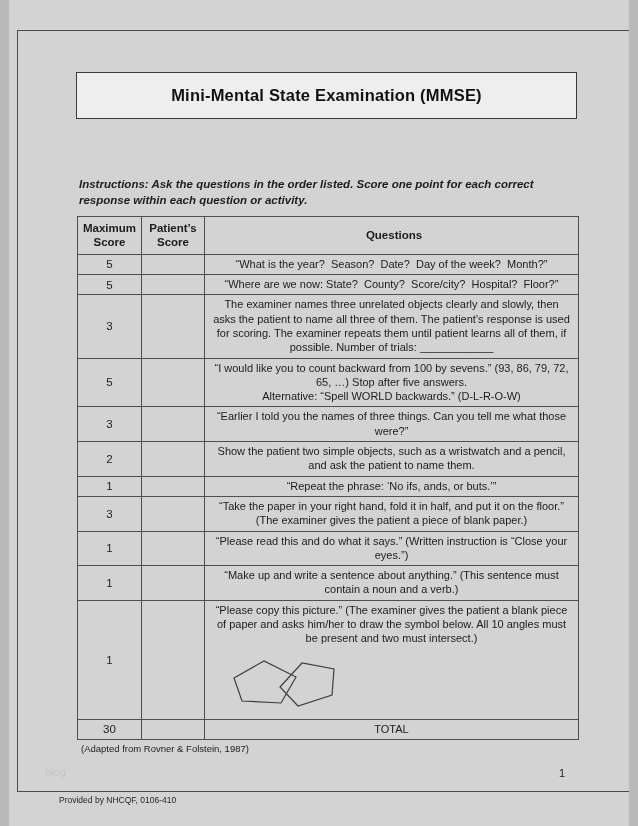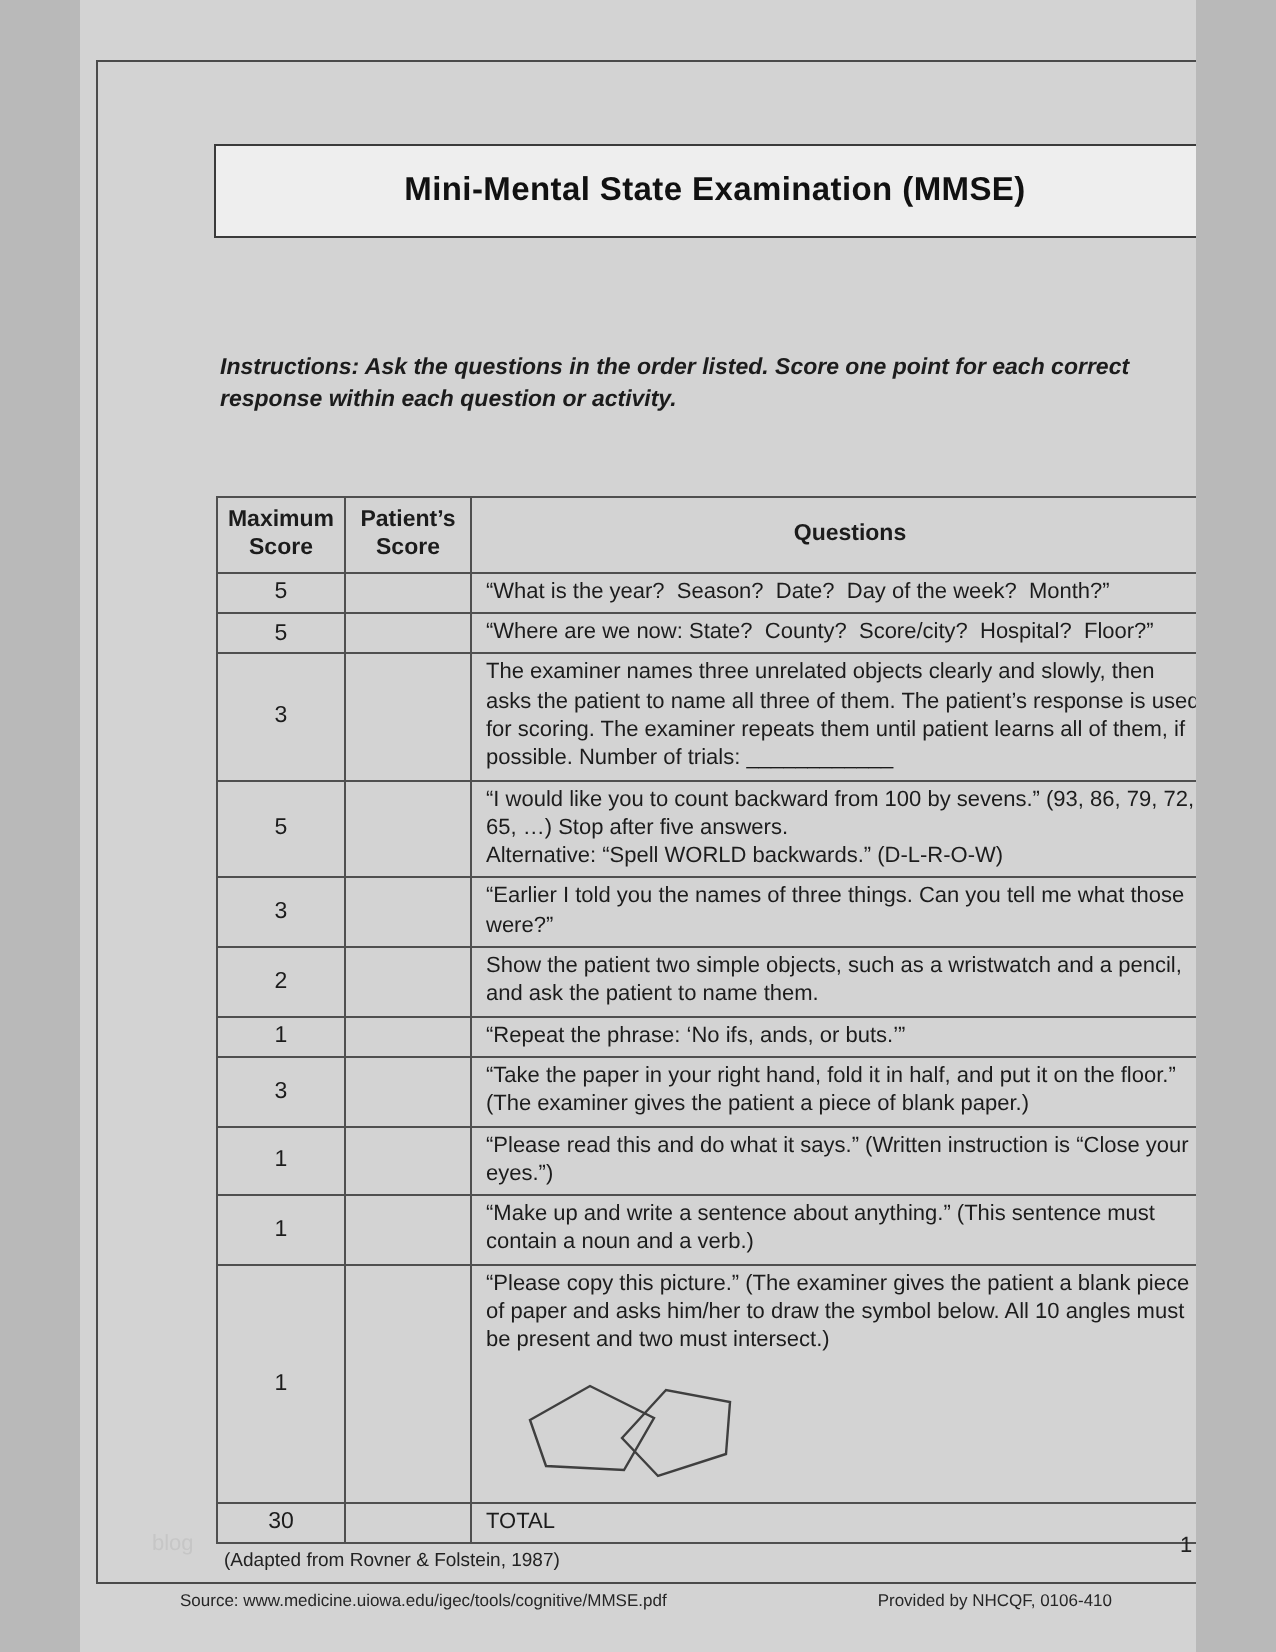--- a/index.html
+++ b/index.html
@@ -1,19 +1,19 @@
 <!DOCTYPE html>
 <html><head>
 <meta charset="utf-8">
 <style>
   * { margin:0; padding:0; box-sizing:border-box; }
   html,body { background:#b9b9b9; }
   .page {
     position:relative;
-    width:558px; height:826px;
+    width:620px; height:826px;
     background:#d3d3d3;
     font-family:"Liberation Sans", sans-serif;
     color:#1c1c1c;
     margin:0 auto;
     overflow:hidden;
   }
   .frame {
     position:absolute; left:8px; top:30px; width:621px; height:762px;
     border:1px solid #4a4a4a;
   }
@@ -33,27 +33,27 @@
   .fill-line.date { width:78px; margin-left:5px; }
   .spacer { display:inline-block; width:34px; }
 
   .instructions {
     position:absolute; left:70px; top:176px; width:508px;
     font-size:11.5px; font-weight:bold; font-style:italic; line-height:1.4;
   }
   .instructions .u { }
 
   .table-wrap { position:absolute; left:68px; top:216px; width:501px; }
-  table { border-collapse:collapse; width:100%; font-size:11px; color:#1c1c1c; table-layout:fixed;margin-top:32px; }
+  table { border-collapse:collapse; width:100%; font-size:11px; color:#1c1c1c; table-layout:fixed; }
   col.c-max { width:64px; } col.c-pat { width:63px; } col.c-q { width:374px; }
   th, td { border:1px solid #4f4f4f; }
   th { font-size:11.5px; font-weight:bold; padding:4px 2px; text-align:center; line-height:1.25; vertical-align:middle; }
   th.q-head { text-align:center; padding-left:7px; }
   td.score { text-align:center; vertical-align:middle; font-size:11.5px; }
-  td.q { padding:2px 7px 3px; line-height:1.3; vertical-align:top; }
+  td.q { padding:2px 7px 3px; line-height:1.3; vertical-align:top;text-align:center; }
   td.q .qtext { white-space:pre-wrap; }
   .drawing { margin:8px 0 4px 16px; display:block; }
   .drawing polygon { fill:none; stroke:#3f3f3f; stroke-width:1.2; }
 
   .adapted { font-size:9.5px; margin:3px 0 16px 4px; color:#222; }
 
   .watermark { position:absolute; left:36px; top:766px; font-size:11px; color:#c6c6c6; }
   .page-number { position:absolute; left:550px; top:767px; font-size:11px; color:#222; }
   .footer-line {
     position:absolute; left:50px; right:42px; top:795px;
@@ -180,16 +180,15 @@
       </tr>
     </tbody>
       </table>
     <div class="adapted">(Adapted from Rovner &amp; Folstein, 1987)</div>
   </div>
 
   <div class="watermark">blog</div>
   <div class="page-number">1</div>
 
   <div class="footer-line">
-    <span>Source: www.medicine.uiowa.edu/igec/tools/cognitive/MMSE.pdf</span>
     <span>Provided by NHCQF, 0106-410</span>
   </div>
 </div>
 
 </body></html>

